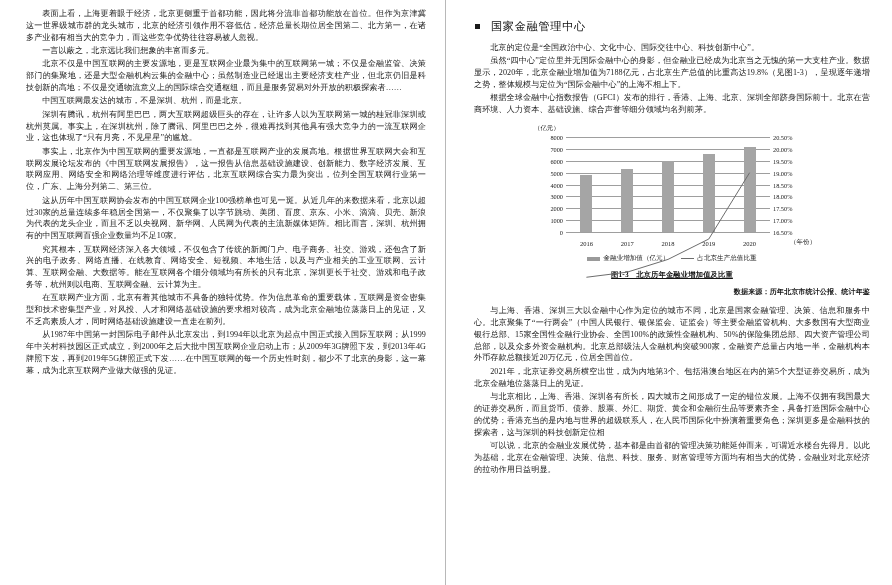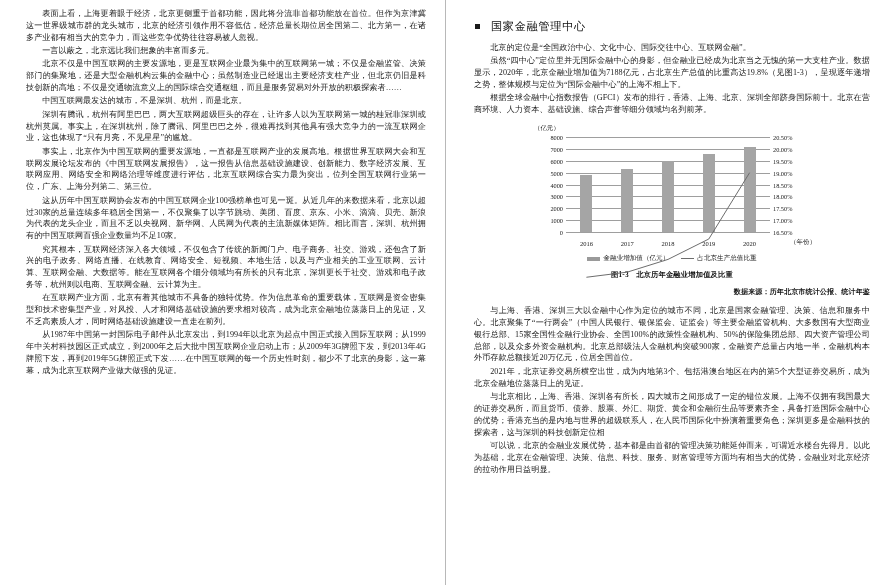--- a/index.html
+++ b/index.html
@@ -91,21 +91,21 @@
   }
   .legend {
     display:flex; justify-content:center; align-items:center;
     gap:12px; margin-top:1px;
   }
   .legend-item { display:flex; align-items:center; font-size:6.6px; color:#1a1a1a; white-space:nowrap; }
   .swatch-bar { width:13px; height:4px; background:#9a9a9a; margin-right:3px; }
   .swatch-line { width:13px; height:0; border-top:1px solid #6d6d6d; margin-right:3px; }
   .fig-caption {
     text-align:center; font-size:7.3px; font-weight:700;
-    margin-top:7px; letter-spacing:0.02em; color:#141414;
+    margin-top:7px; letter-spacing:0.02em; color:#141414;text-decoration:underline;
   }
   .fig-source {
     font-size:7.1px; font-weight:700; margin-top:7px; margin-bottom:8px;
     letter-spacing:0.01em; color:#141414;text-align:right;
   }
 </style>
 </head>
 <body>
 
 <div class="spread">
@@ -125,21 +125,21 @@
     <p class="para">在互联网产业方面，北京有着其他城市不具备的独特优势。作为信息革命的重要载体，互联网是资金密集型和技术密集型产业，对风投、人才和网络基础设施的要求相对较高，成为北京金融地位蒸蒸日上的见证，又不乏高素质人才，同时网络基础设施建设一直走在前列。</p>
     <p class="para">从1987年中国第一封国际电子邮件从北京发出，到1994年以北京为起点中国正式接入国际互联网；从1999年中关村科技园区正式成立，到2000年之后大批中国互联网企业启动上市；从2009年3G牌照下发，到2013年4G牌照下发，再到2019年5G牌照正式下发……在中国互联网的每一个历史性时刻，都少不了北京的身影，这一幕幕，成为北京互联网产业做大做强的见证。</p>
   </div>
 
   <div class="page page-right">
     <div class="heading">
       <span class="heading-bullet"></span>
       <span class="heading-text">国家金融管理中心</span>
     </div>
 
-    <p class="para">北京的定位是“全国政治中心、文化中心、国际交往中心、互联网金融”。</p>
+    <p class="para">北京的定位是“全国政治中心、文化中心、国际交往中心、科技创新中心”。</p>
     <p class="para">虽然“四中心”定位里并无国际金融中心的身影，但金融业已经成为北京当之无愧的第一大支柱产业。数据显示，2020年，北京金融业增加值为7188亿元，占北京生产总值的比重高达19.8%（见图1-3），呈现逐年递增之势，整体规模与定位为“国际金融中心”的上海不相上下。</p>
     <p class="para">根据全球金融中心指数报告（GFCI）发布的排行，香港、上海、北京、深圳全部跻身国际前十。北京在营商环境、人力资本、基础设施、综合声誉等细分领域均名列前茅。</p>
 
     <div class="figure">
       <div class="chart-wrap">
         <div class="chart-unit">（亿元）</div>
         <div class="plot" id="plot">
           <div id="gridlines">
               <div class="gridline" style="top: 0%;">
                 <span class="ytick-l" style="top: 0%;">8000</span>

